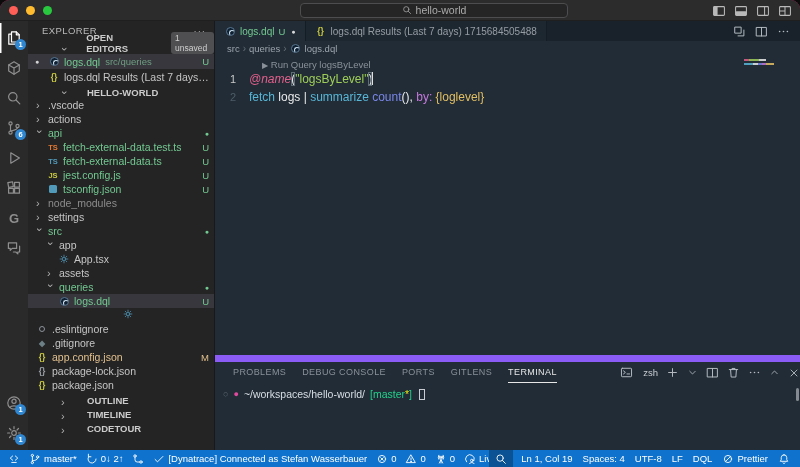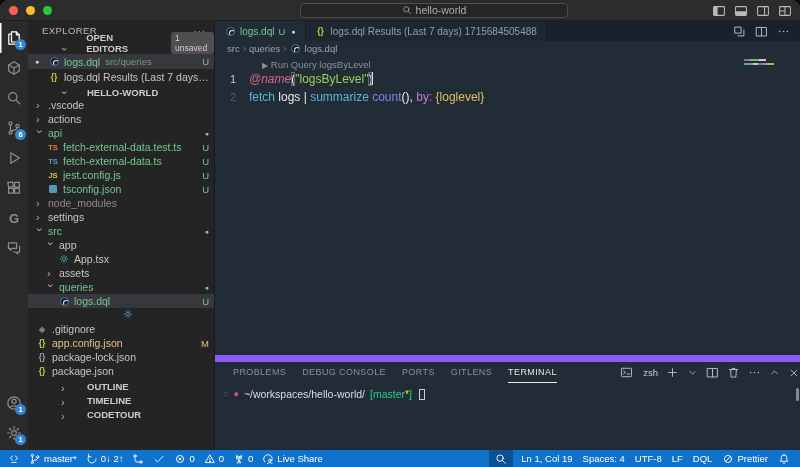--- a/index.html
+++ b/index.html
@@ -363,20 +363,26 @@
           <div class="tree-row" style="padding-left: 19px; flex-direction: column;">
             <span class="fi fi-react">
               <svg width="10" height="10" viewBox="0 0 16 16" fill="none" stroke="currentColor" stroke-width="1.2" stroke-linecap="round" stroke-linejoin="round">
                 <circle cx="8" cy="8" r="2.6"></circle>
                 <path d="M8 1.8v2.4M8 11.8v2.4M1.8 8h2.4M11.8 8h2.4M3.6 3.6l1.7 1.7M10.7 10.7l1.7 1.7M12.4 3.6l-1.7 1.7M5.3 10.7l-1.7 1.7"></path>
               </svg>
             </span>
             <span class="tree-label ">main.tsx</span>
           </div>
           <div class="tree-row" style="padding-left: 8px;">
+            <span class="fi fi-eslint-gray">
+              <span class="ring"></span>
+            </span>
+            <span class="tree-label ">.eslintignore</span>
+          </div>
+          <div class="tree-row" style="padding-left: 8px;">
             <span class="fi fi-git">◆</span>
             <span class="tree-label ">.gitignore</span>
           </div>
           <div class="tree-row" style="padding-left: 8px;">
             <span class="fi fi-json">{}</span>
             <span class="tree-label c-mod">app.config.json</span>
             <span class="git-badge c-mod">M</span>
           </div>
           <div class="tree-row" style="padding-left: 8px;">
             <span class="fi fi-json-dim">{}</span>
@@ -575,20 +581,21 @@
               <path d="M4 5.6V9a3 3 0 003 3h3.4"></path>
             </svg>
           </span>
         </div>
         <div class="st-item">
           <span class="icon">
             <svg width="12" height="12" viewBox="0 0 16 16" fill="none" stroke="currentColor" stroke-width="1.2" stroke-linecap="round" stroke-linejoin="round">
               <path d="M2.8 8.6l3.2 3.2L13.2 4.6"></path>
             </svg>
           </span>
+          <span>[Dynatrace] Connected as Stefan Wasserbauer</span>
         </div>
         <div class="st-item">
           <span class="icon">
             <svg width="12" height="12" viewBox="0 0 16 16" fill="none" stroke="currentColor" stroke-width="1.2" stroke-linecap="round" stroke-linejoin="round">
               <circle cx="8" cy="8" r="4.8"></circle>
               <path d="M6.3 6.3l3.4 3.4M9.7 6.3l-3.4 3.4"></path>
             </svg>
           </span>
           <span>0</span>
         </div>

